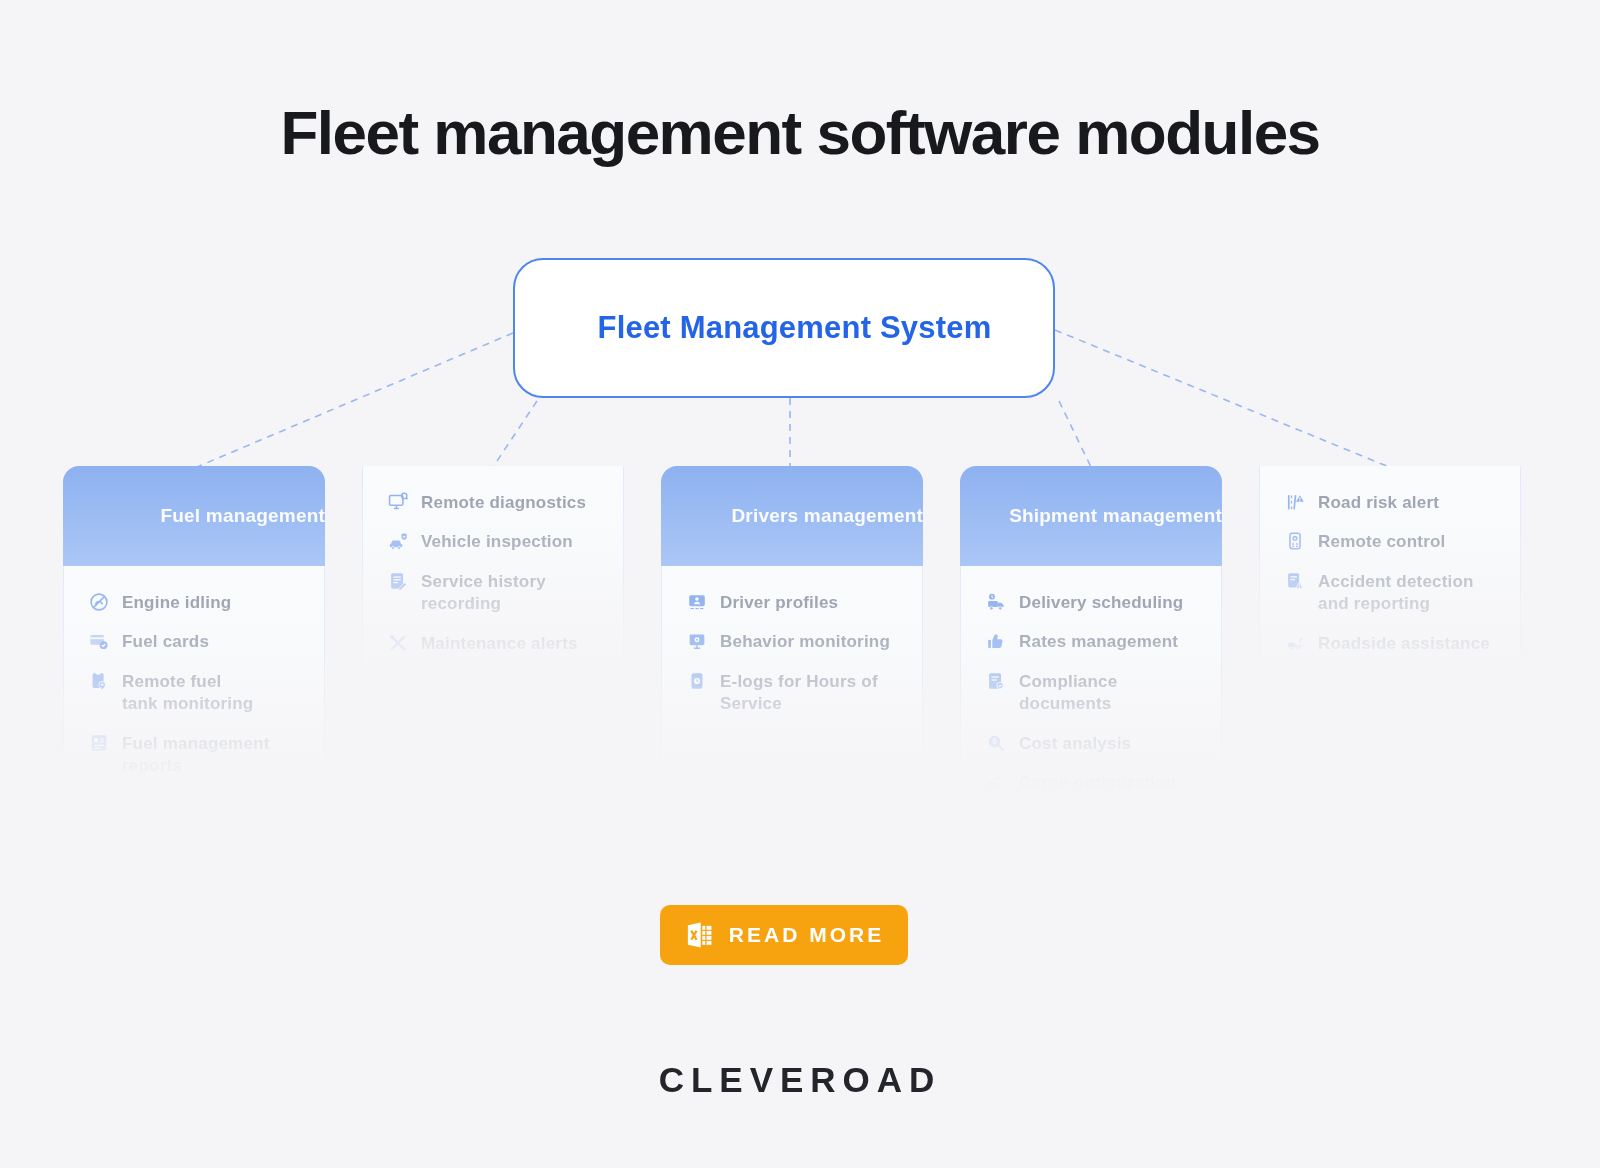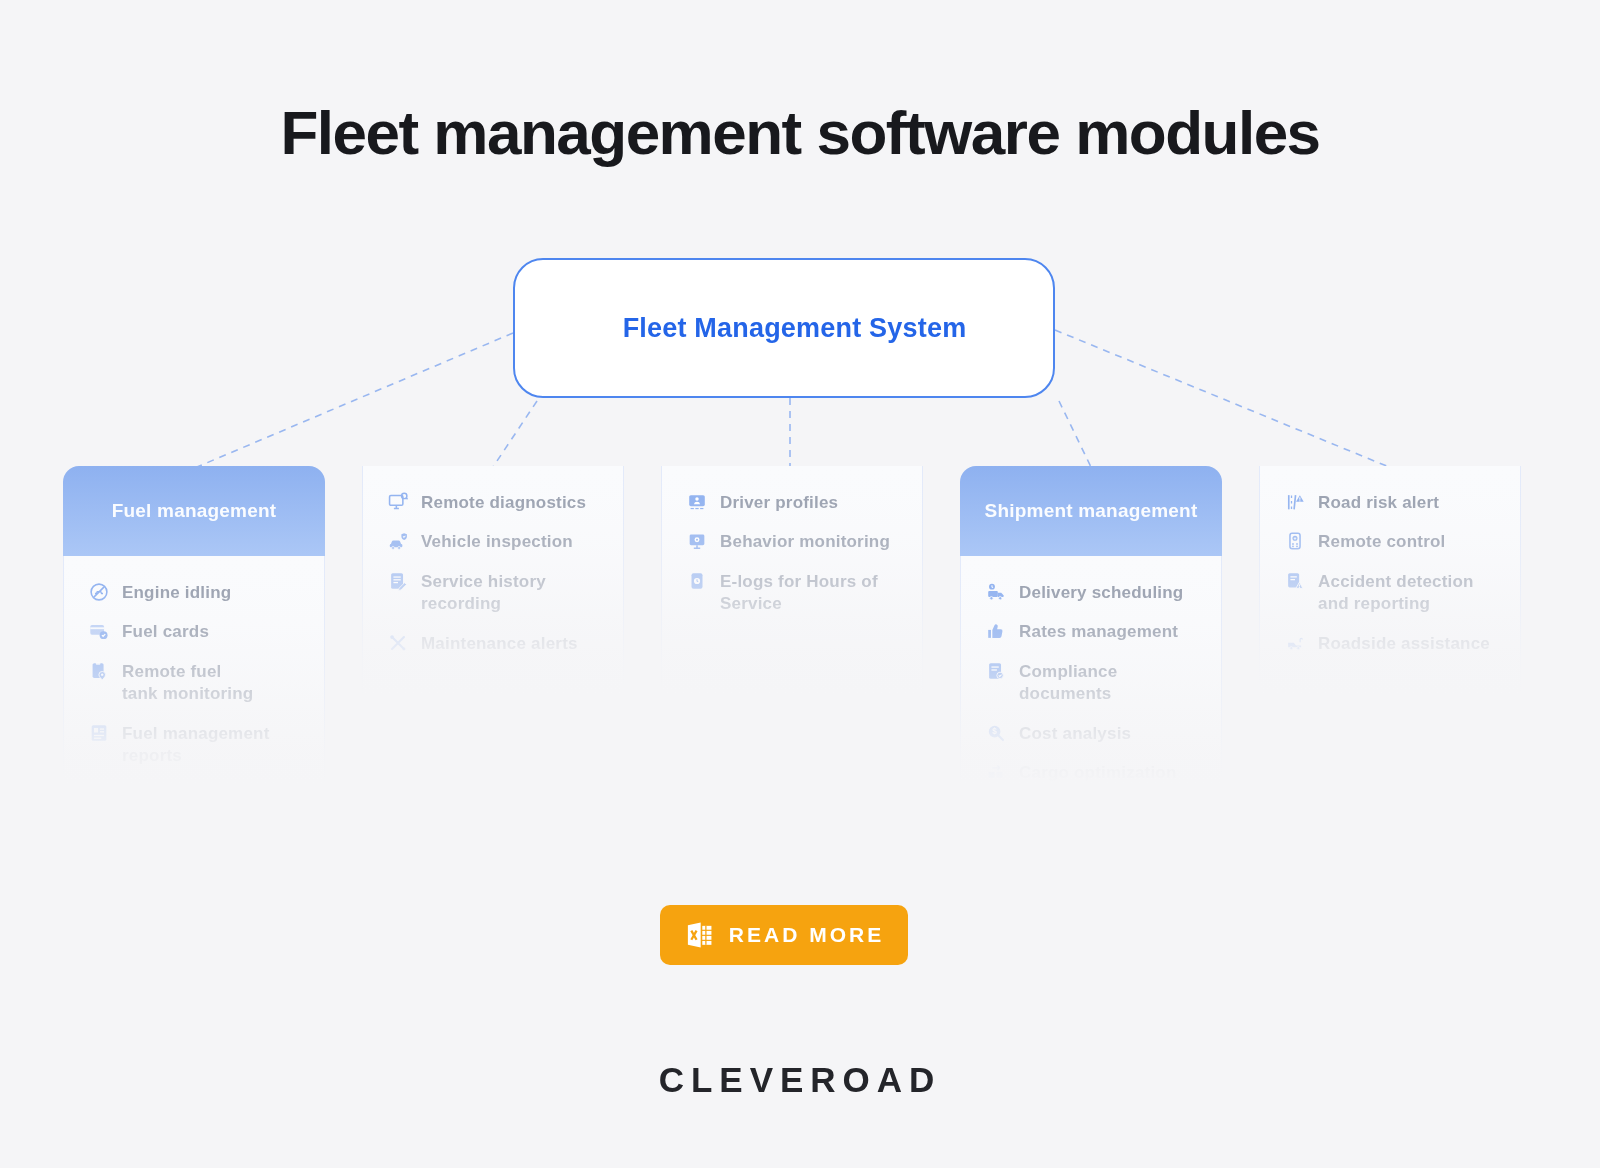--- a/index.html
+++ b/index.html
@@ -34,31 +34,31 @@
   svg.connectors{position:absolute; left:0; top:0; z-index:0;}
   .root-node{
     position:absolute; left:513px; top:258px; width:542px; height:140px;
     background:#ffffff;
     border:2px solid var(--node-border);
     border-radius:30px;
     display:flex; align-items:center; justify-content:center;
     z-index:2;
   }
   .root-node .label{
-    font-size:27px; font-weight:700; color:var(--accent); letter-spacing:0.2px;margin-left:21px;
+    font-size:31px; font-weight:700; color:var(--accent); letter-spacing:0.2px;margin-left:21px;
   }
   #cards{position:absolute; left:0; top:0; width:1600px; height:1168px; z-index:1;}
   .card{
     position:absolute; top:466px; width:262px; height:330px;
   }
   .card-head{
-    height:90px;
+    height:100px;
     border-radius:16px 16px 0 0;
     background:linear-gradient(180deg, var(--head-top) 0%, var(--head-bot) 100%);
-    display:flex; align-items:center; justify-content:center;
+    display:flex; align-items:center; justify-content:flex-end;
   }
   .card-head .module-title{
     color:rgba(255,255,255,0.95);
     font-size:19px; font-weight:700; letter-spacing:0.2px;
     text-align:center;
   }
   .card-body{
     position:relative;
     height:238px;
     background:var(--card-body);
@@ -225,20 +225,23 @@
               <circle cx="5.5" cy="5.5" r="2" fill="currentColor"></circle>
               <circle cx="18.5" cy="18.5" r="1.6" fill="currentColor"></circle>
             </svg>
           </span>
           <span class="lbl">Maintenance alerts</span>
         </div>
         <div class="fade"></div>
       </div>
     </section>
     <section class="card" style="left: 661px;">
+      <header class="card-head">
+        <span class="module-title">Drivers management</span>
+      </header>
       <div class="card-body">
         <div class="item">
           <span class="ic">
             <svg viewBox="0 0 24 24" fill="none">
               <rect x="3.5" y="4.5" width="17" height="12" rx="1.8" fill="currentColor"></rect>
               <circle cx="12" cy="8.8" r="1.9" fill="#fff"></circle>
               <path d="M8.6 14.4a3.5 3.5 0 0 1 6.8 0z" fill="#fff"></path>
               <rect x="5" y="18.5" width="3.6" height="1.3" fill="currentColor"></rect>
               <rect x="10.2" y="18.5" width="3.6" height="1.3" fill="currentColor"></rect>
               <rect x="15.4" y="18.5" width="3.6" height="1.3" fill="currentColor"></rect>

